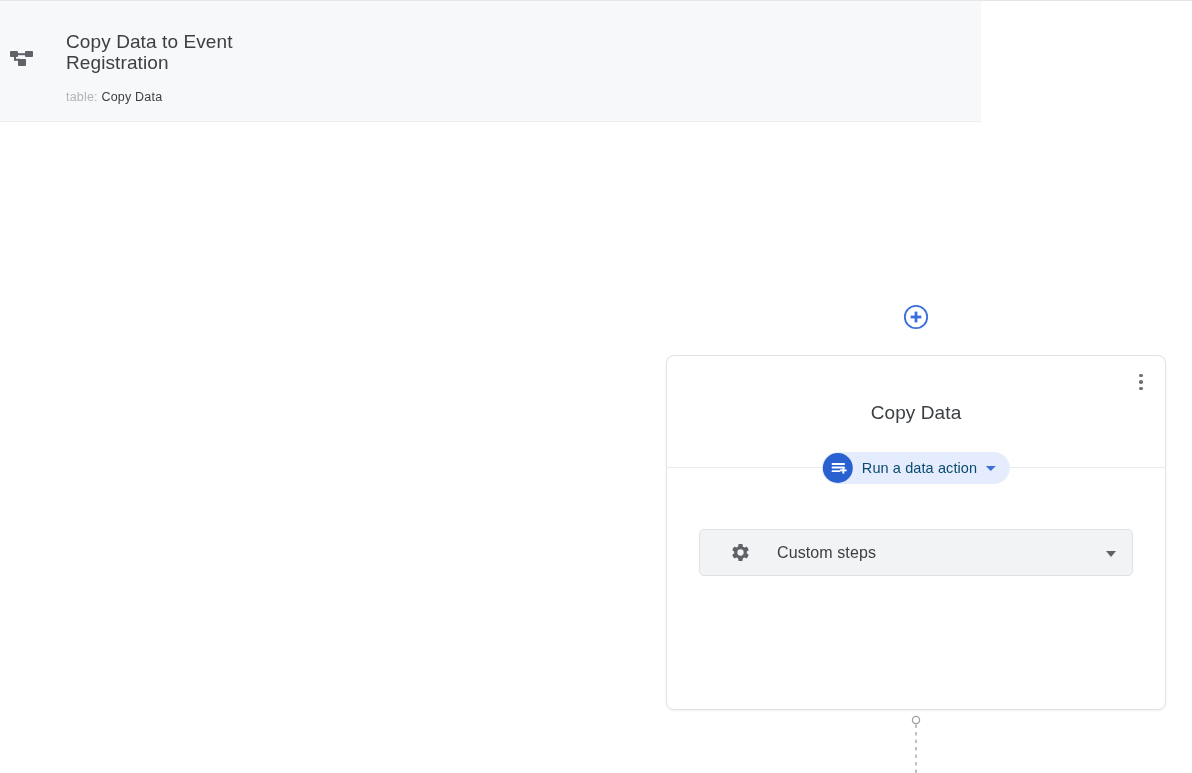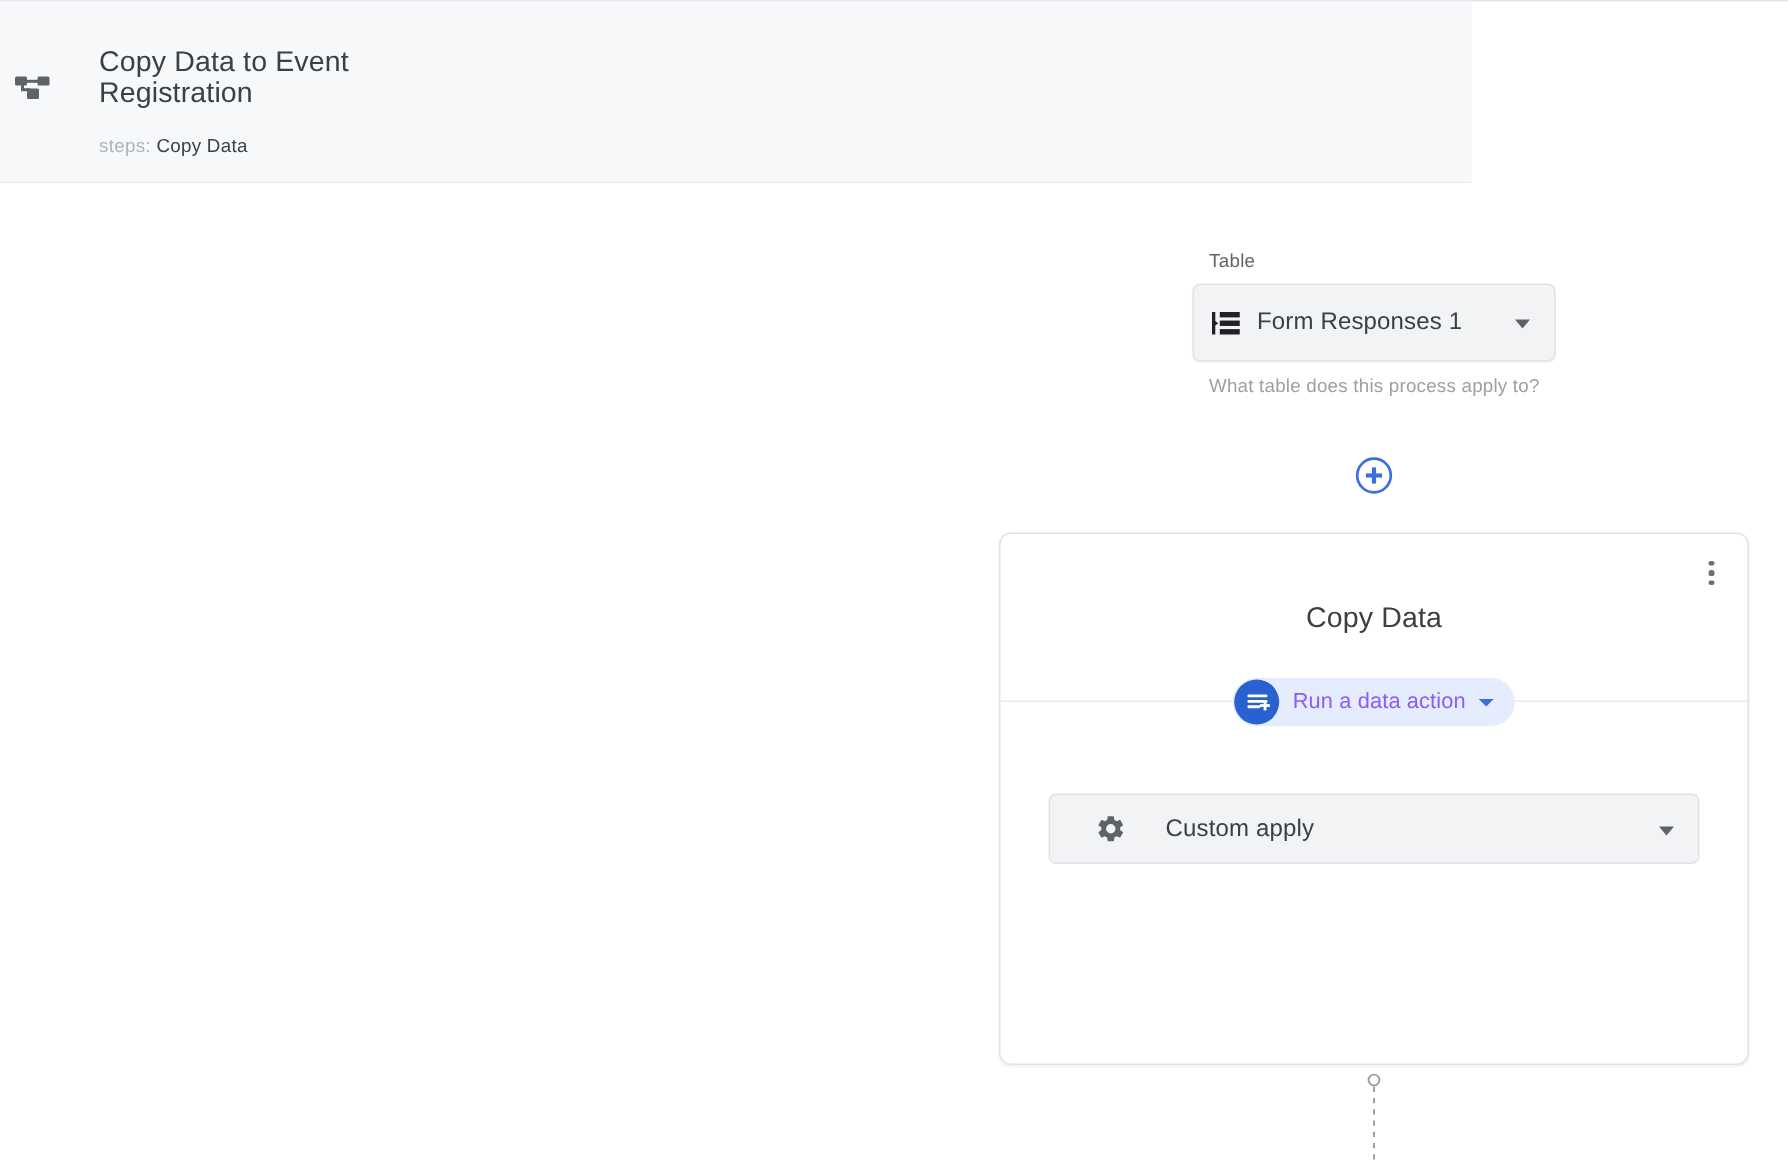--- a/index.html
+++ b/index.html
@@ -127,21 +127,21 @@
   }
   .chip-icon {
     width: 30px; height: 30px; border-radius: 50%;
     background: #2a61d0;
     display:flex; align-items:center; justify-content:center;
     margin-left: 1px;
     flex: 0 0 auto;
   }
   .chip-label {
     margin-left: 9px;
-    font-size: 14.5px; color: #8b5cf6; letter-spacing: 0.1px;
+    font-size: 14.5px; color: #0c4a6e; letter-spacing: 0.1px;
   }
   .chip-caret {
     margin-left: 9px;
     width: 0; height: 0;
     border-left: 5px solid transparent;
     border-right: 5px solid transparent;
     border-top: 5.5px solid #3f6fd6;
   }
 
   .action-select {
@@ -175,47 +175,28 @@
       <rect x="10" y="14" width="8" height="7" rx="1" fill="#5f6368"></rect>
       <rect x="9.5" y="8.2" width="8" height="2" fill="#5f6368"></rect>
       <rect x="6" y="9.5" width="2" height="6" fill="#5f6368"></rect>
       <rect x="6" y="13.8" width="6" height="2" fill="#5f6368"></rect>
     </svg>
   </div>
 
   <div class="header-text">
     <div class="header-title">Copy Data to Event Registration</div>
     <div class="header-sub">
-      <span class="muted">steps:</span>
+      <span class="muted">table:</span>
       <span>Copy Data</span>
     </div>
   </div>
 </div>
 
 <div class="canvas">
 
-  <div class="table-block">
-    <div class="field-label">Table</div>
-
-    <div class="select-box">
-      <span class="lead-icon">
-        <svg width="19" height="17" viewBox="0 0 19 17">
-          <rect x="0" y="1" width="2.2" height="15" fill="#202124"></rect>
-          <rect x="5.2" y="1" width="13.3" height="3.6" fill="#202124"></rect>
-          <rect x="5.2" y="6.7" width="13.3" height="3.6" fill="#202124"></rect>
-          <rect x="5.2" y="12.4" width="13.3" height="3.6" fill="#202124"></rect>
-          <path d="M0.2 5.6 L4.2 8.5 L0.2 11.4 Z" fill="#202124"></path>
-        </svg>
-      </span>
-      <span class="sel-text">Form Responses 1</span>
-      <span class="caret"></span>
-    </div>
-
-    <div class="field-help">What table does this process apply to?</div>
-  </div>
 
   <div class="plus-circle">
     <svg width="26" height="26" viewBox="0 0 26 26">
       <circle cx="13" cy="13" r="11.2" fill="none" stroke="#3b6fe0" stroke-width="1.8"></circle>
       <rect x="7.6" y="11.6" width="10.8" height="2.8" fill="#3b6fe0"></rect>
       <rect x="11.6" y="7.6" width="2.8" height="10.8" fill="#3b6fe0"></rect>
     </svg>
   </div>
 
   <div class="step-card">
@@ -243,21 +224,21 @@
       <span class="chip-label">Run a data action</span>
       <span class="chip-caret"></span>
     </div>
 
     <div class="action-select">
       <span class="lead-icon">
         <svg width="21" height="21" viewBox="0 0 24 24">
           <path fill="#5f6368" d="M19.14 12.94c.04-.3.06-.61.06-.94 0-.32-.02-.64-.07-.94l2.03-1.58a.49.49 0 0 0 .12-.61l-1.92-3.32a.49.49 0 0 0-.59-.22l-2.39.96a7.03 7.03 0 0 0-1.62-.94l-.36-2.54a.48.48 0 0 0-.48-.41h-3.84a.48.48 0 0 0-.47.41l-.36 2.54c-.59.24-1.13.56-1.62.94l-2.39-.96a.48.48 0 0 0-.59.22L2.74 8.87c-.12.21-.08.47.12.61l2.03 1.58c-.05.3-.09.63-.09.94s.02.64.07.94L2.84 14.52c-.18.14-.23.41-.12.61l1.92 3.32c.12.22.37.29.59.22l2.39-.96c.5.38 1.03.7 1.62.94l.36 2.54c.05.24.24.41.48.41h3.84c.24 0 .44-.17.47-.41l.36-2.54c.59-.24 1.13-.56 1.62-.94l2.39.96c.22.08.47 0 .59-.22l1.92-3.32c.12-.22.07-.47-.12-.61l-2.01-1.58zM12 15.6A3.6 3.6 0 1 1 12 8.4a3.6 3.6 0 0 1 0 7.2z"></path>
         </svg>
       </span>
-      <span class="sel-text">Custom apply</span>
+      <span class="sel-text">Custom steps</span>
       <span class="caret"></span>
     </div>
   </div>
 
   <div class="connector">
     <svg width="14" height="70" viewBox="0 0 14 70">
       <circle cx="7" cy="5" r="3.6" fill="none" stroke="#9aa0a6" stroke-width="1.3"></circle>
       <line x1="7" y1="9.5" x2="7" y2="60" stroke="#9aa0a6" stroke-width="1.3" stroke-dasharray="3.5,4"></line>
       <path d="M7 66 L3.6 60 L10.4 60 Z" fill="#9aa0a6"></path>
     </svg>

